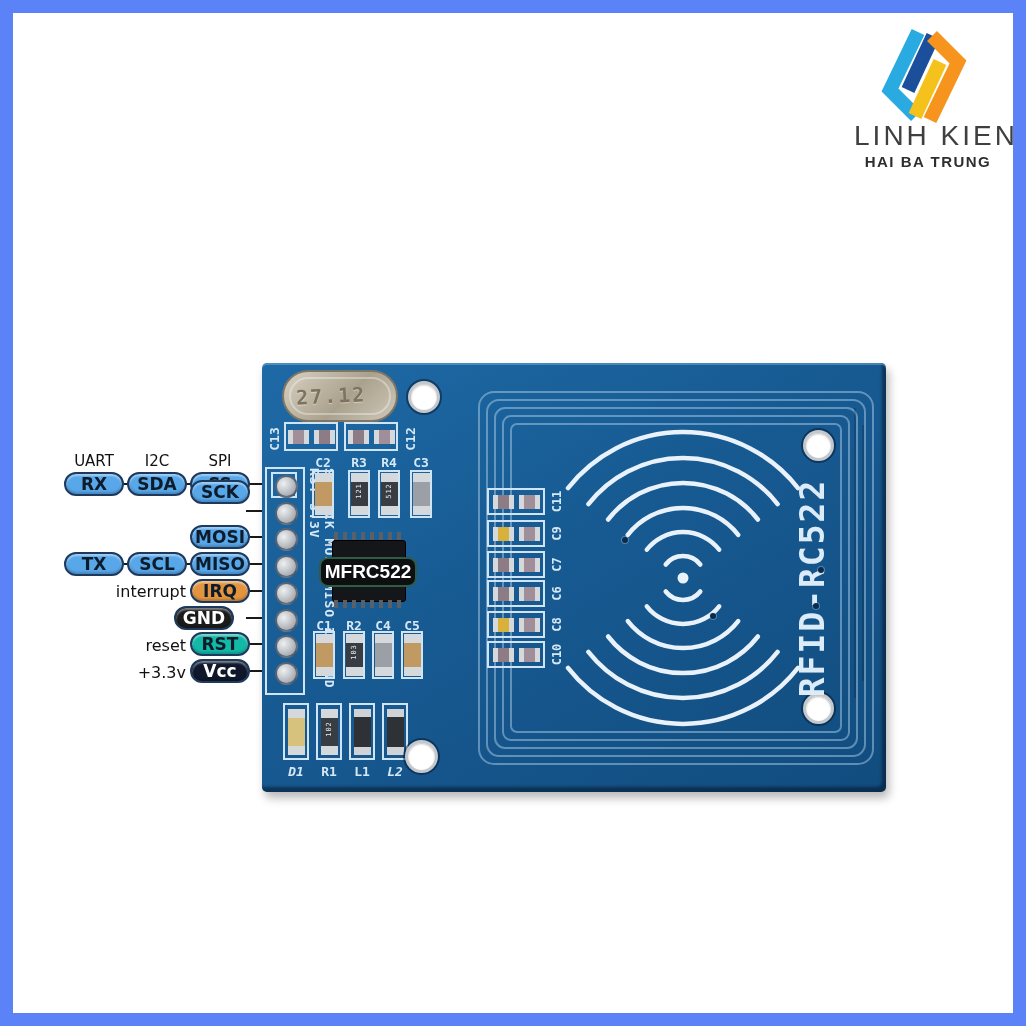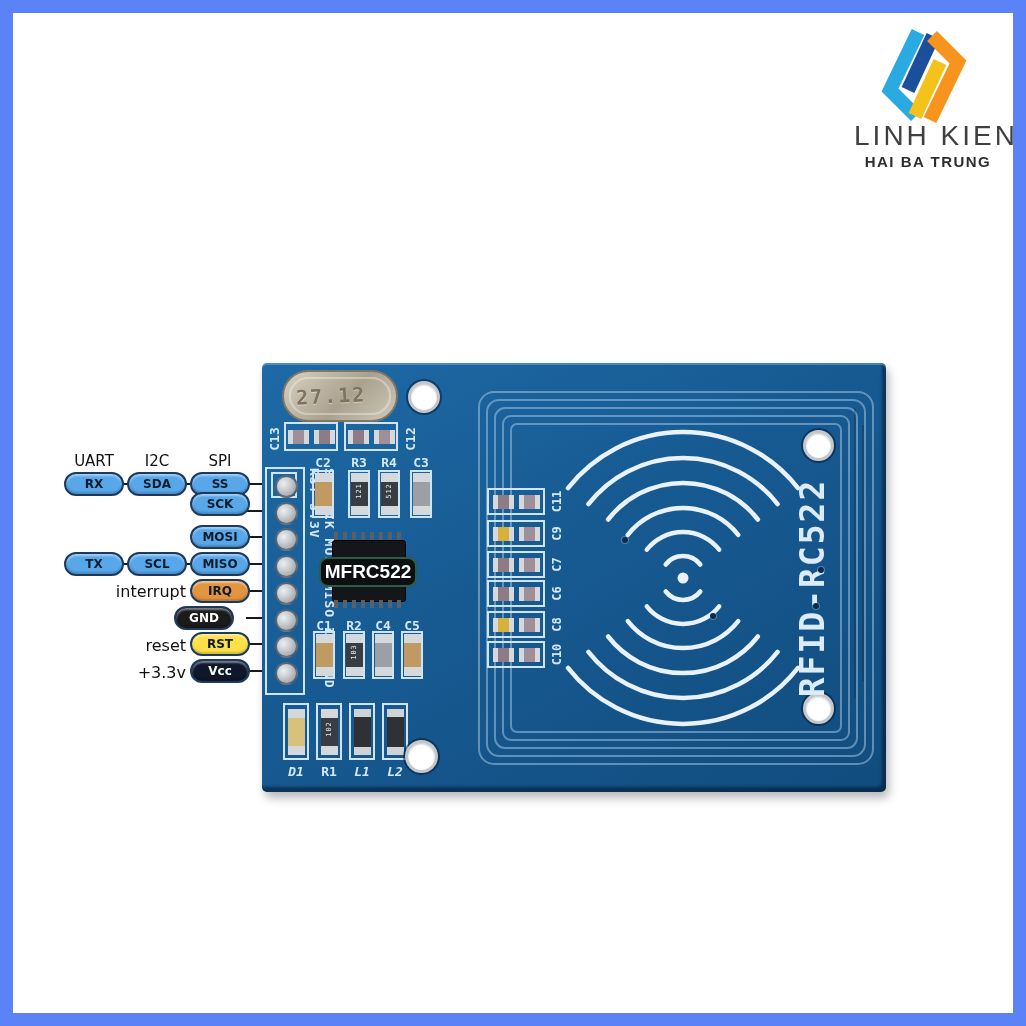--- a/index.html
+++ b/index.html
@@ -14,25 +14,25 @@
   
   .title-pill{position:absolute;left:257px;top:331px;width:258px;height:32px;border-radius:16px;
           background:linear-gradient(180deg,#1b558f,#0e3c6d);border:3px solid #05192f;box-sizing:border-box;
           display:flex;align-items:center;justify-content:center;color:#fff;font-weight:bold;font-size:20px;
           text-shadow:0 1px 1px rgba(0,0,0,.6);z-index:10;}
   
   .colhead{position:absolute;font-size:15px;color:#111;text-align:center;z-index:5;}
   .pinnote{position:absolute;font-size:16px;color:#111;text-align:right;z-index:5;}
   .rowline{position:absolute;height:2px;background:#191919;z-index:2;}
   .pill{position:absolute;width:60px;height:24px;border:2px solid #1d3a5e;border-radius:14px;box-sizing:border-box;
-        display:flex;align-items:center;justify-content:center;font-weight:bold;font-size:12px;color:#0d1b2a;
+        display:flex;align-items:center;justify-content:center;font-weight:bold;font-size:17px;color:#0d1b2a;
         background:#58a7e9;box-shadow:inset 0 2px 2px rgba(255,255,255,.45),inset 0 -2px 2px rgba(0,0,0,.18);z-index:6;}
   .pill.orange{background:#e2943e}
   .pill.black{background:#1b1b1b;color:#fff}
-  .pill.yellow{background:#fde047}
+  .pill.yellow{background:#14b8a6}
   .pill.red{background:#0f172a;color:#fff}
   
   .board{position:absolute;left:262px;top:363px;width:624px;height:429px;border-radius:5px;
          background:linear-gradient(150deg,#1e6aa6,#175a92 45%,#114c7e);
          box-shadow:inset 0 2px 0 rgba(140,195,235,.4),inset -4px -5px 3px rgba(0,8,20,.45),3px 6px 10px rgba(0,0,0,.28);
          z-index:3;}
   .slabel{position:absolute;font-family:"DejaVu Sans Mono",monospace;font-weight:bold;font-size:13px;
           color:#d5e8f6;text-align:center;}
   .vrot{display:flex;align-items:center;justify-content:center;transform:rotate(-90deg);}
   .fp{position:absolute;border:2px solid #cfe4f4;box-sizing:border-box;
@@ -98,21 +98,21 @@
   <div class="rowline" style="left:246px;top:536px;width:40px"></div>
   <div class="rowline" style="left:88px;top:563px;width:198px"></div>
   <div class="rowline" style="left:246px;top:590px;width:40px"></div>
   <div class="rowline" style="left:246px;top:617px;width:40px"></div>
   <div class="rowline" style="left:246px;top:643px;width:40px"></div>
   <div class="rowline" style="left:246px;top:670px;width:40px"></div>
 
   <div class="pill" style="left:64px;top:472px">RX</div>
   <div class="pill" style="left:127px;top:472px">SDA</div>
   <div class="pill" style="left:190px;top:472px">SS</div>
-  <div class="pill" style="left:190px;top:492px">SCK</div>
+  <div class="pill" style="left:190px;top:480px">SCK</div>
   <div class="pill" style="left:190px;top:525px">MOSI</div>
   <div class="pill" style="left:64px;top:552px">TX</div>
   <div class="pill" style="left:127px;top:552px">SCL</div>
   <div class="pill" style="left:190px;top:552px">MISO</div>
   <div class="pinnote" style="left:60px;top:582px;width:126px">interrupt</div>
   <div class="pill orange" style="left:190px;top:579px">IRQ</div>
   <div class="pill black" style="left:174px;top:606px">GND</div>
   <div class="pinnote" style="left:60px;top:636px;width:126px">reset</div>
   <div class="pill yellow" style="left:190px;top:632px">RST</div>
   <div class="pinnote" style="left:60px;top:663px;width:126px">+3.3v</div>
@@ -203,21 +203,21 @@
         </div>
       </div>
     <div class="fp" style="left:87px;top:340px;width:26px;height:57px">
         <div class="comp-v ind" style="height:46px"></div>
       </div>
     <div class="fp" style="left:120px;top:340px;width:26px;height:57px">
         <div class="comp-v ind" style="height:46px"></div>
       </div>
     <div class="slabel" style="left:21px;top:401px;width:26px;font-style:italic">D1</div>
     <div class="slabel" style="left:54px;top:401px;width:26px;">R1</div>
-    <div class="slabel" style="left:87px;top:401px;width:26px;font-style:italic">L1</div>
+    <div class="slabel" style="left:87px;top:401px;width:26px;">L1</div>
     <div class="slabel" style="left:120px;top:401px;width:26px;font-style:italic">L2</div>
     <div class="hole" style="left:143px;top:377px;width:33px;height:33px"></div>
 
     <div class="coil" style="left:216px;top:28px;width:396px;height:374px;border-radius:16px"></div>
     <div class="coil" style="left:224px;top:36px;width:380px;height:358px;border-radius:13px"></div>
     <div class="coil" style="left:232px;top:44px;width:364px;height:342px;border-radius:11px"></div>
     <div class="coil" style="left:240px;top:52px;width:348px;height:326px;border-radius:9px"></div>
     <div class="coil" style="left:248px;top:60px;width:332px;height:310px;border-radius:7px"></div>
 
     <svg style="position:absolute;left:216px;top:28px" width="396" height="374" viewBox="0 0 396 374">

